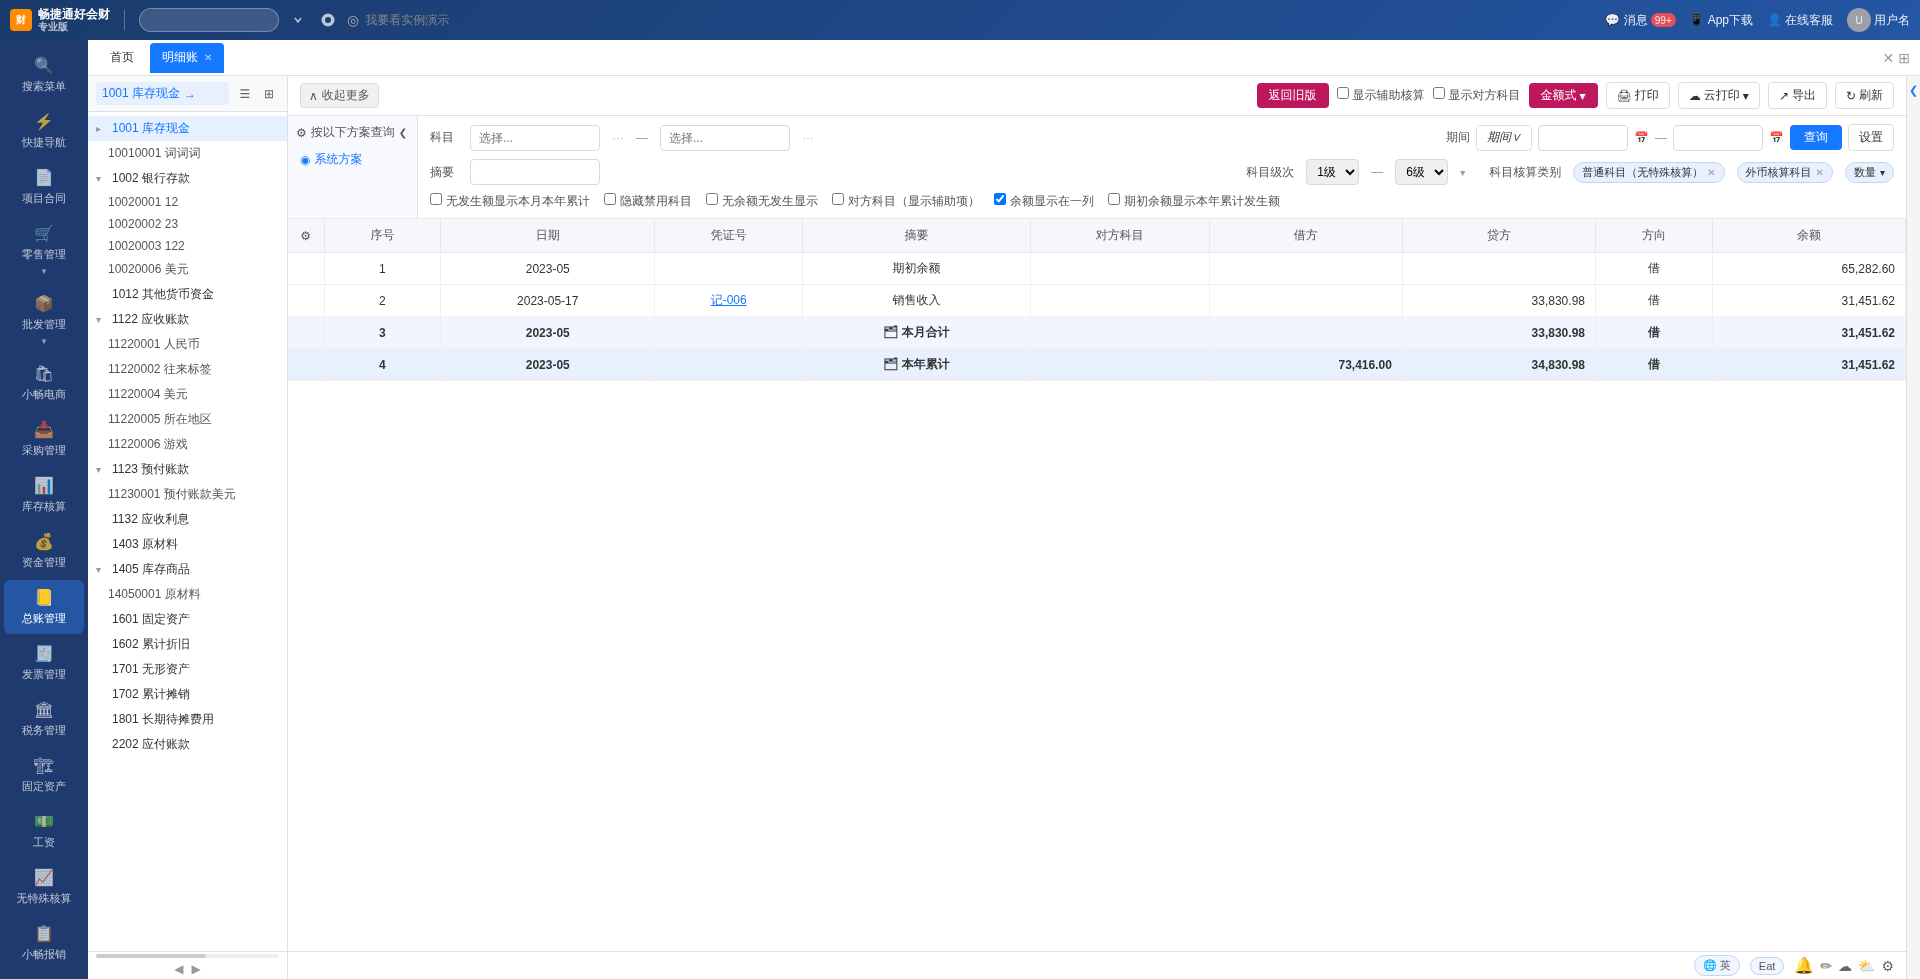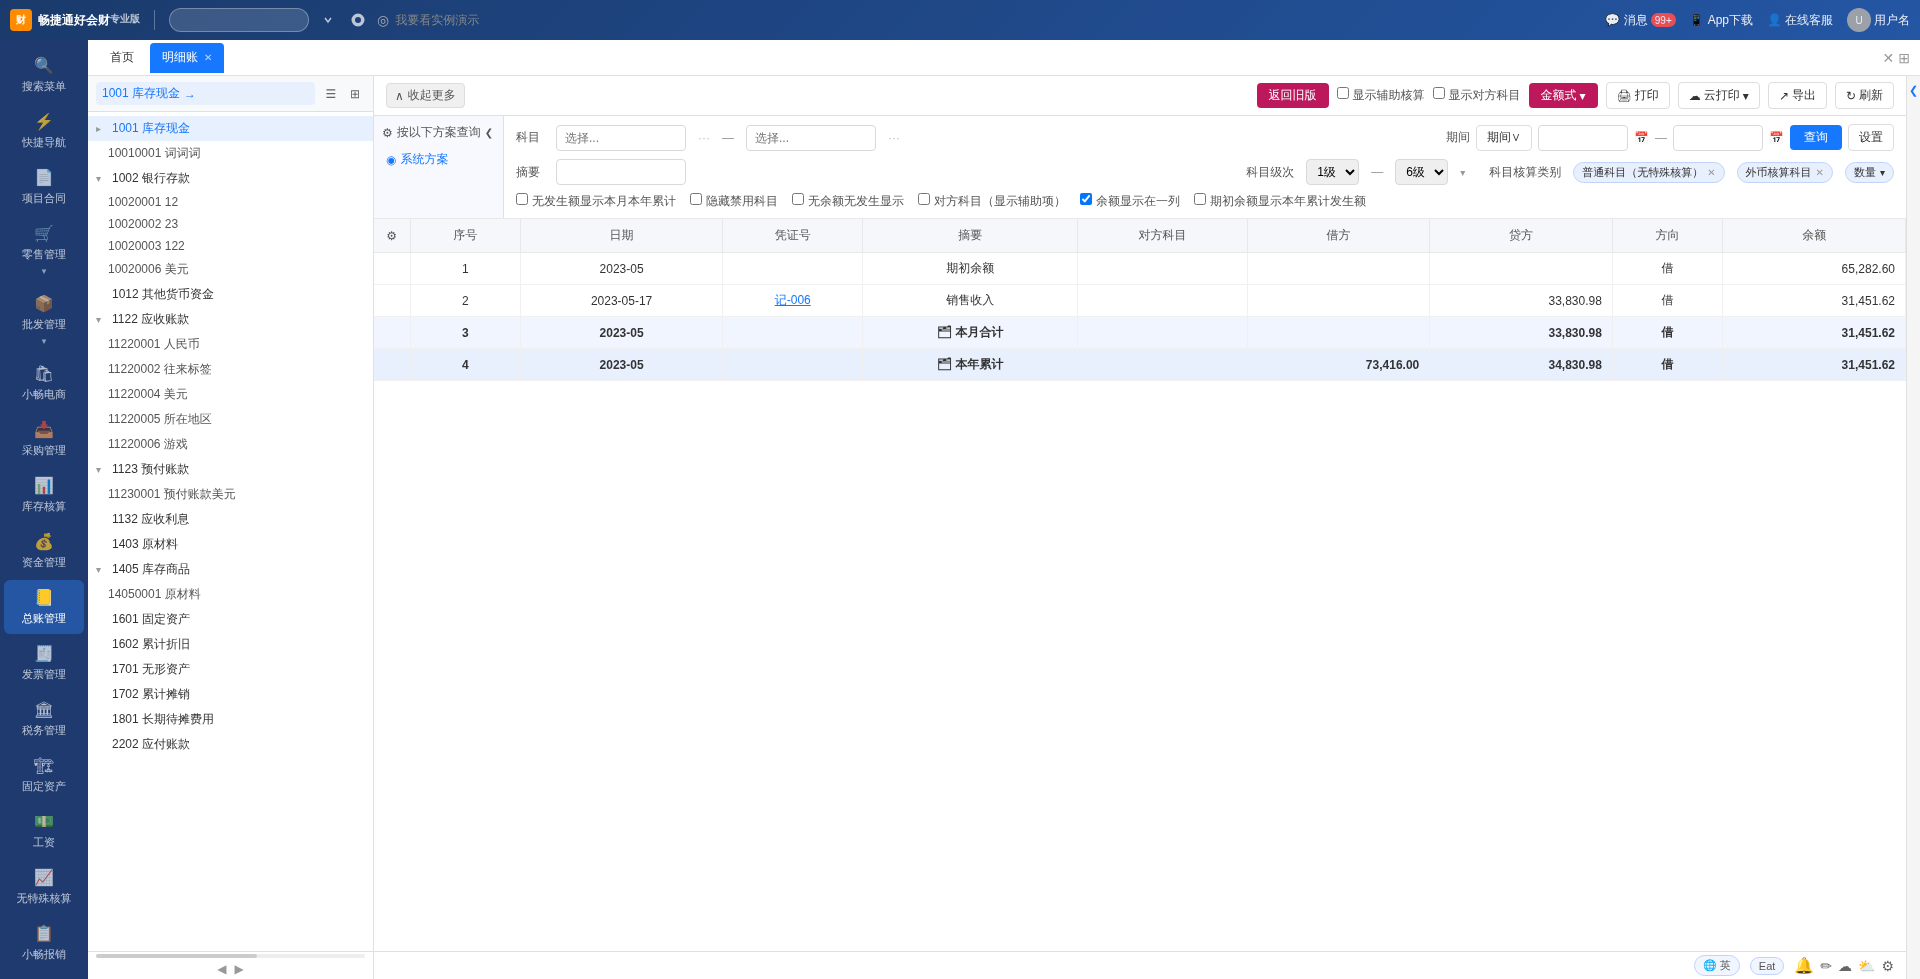--- a/index.html
+++ b/index.html
@@ -40,21 +40,21 @@
     .tab-bar { background: #fff; border-bottom: 1px solid #e0e0e0; display: flex; align-items: center; padding: 0 10px; height: 36px; gap: 4px; }
     .tab { padding: 0 12px; height: 30px; display: flex; align-items: center; gap: 6px; border-radius: 4px 4px 0 0; cursor: pointer; font-size: 12px; color: #555; }
     .tab.active { background: #1677ff; color: #fff; }
     .tab .close-tab { font-size: 10px; cursor: pointer; opacity: 0.7; }
     .tab-home { background: none; color: #333; }
 
     
     .content-area { flex: 1; display: flex; overflow: hidden; background: #f5f5f5; }
 
     
-    .left-panel { width: 286px; background: #fff; border-right: 1px solid #e0e0e0; display: flex; flex-direction: column; overflow: hidden; }
+    .left-panel { width: 200px; background: #fff; border-right: 1px solid #e0e0e0; display: flex; flex-direction: column; overflow: hidden; }
     .left-panel-header { padding: 6px 8px; background: #f8f9fa; border-bottom: 1px solid #e0e0e0; display: flex; align-items: center; gap: 6px; }
     .account-selector { flex: 1; display: flex; align-items: center; gap: 4px; background: #e8f0fe; border-radius: 4px; padding: 3px 6px; cursor: pointer; font-size: 12px; color: #1677ff; }
     .account-selector .arrow { color: #1677ff; }
     .account-tools { display: flex; gap: 4px; }
     .icon-btn { width: 20px; height: 20px; display: flex; align-items: center; justify-content: center; cursor: pointer; color: #666; font-size: 12px; }
     .left-panel-tree { flex: 1; overflow-y: auto; padding: 4px 0; }
     .tree-item { padding: 4px 8px; cursor: pointer; font-size: 12px; color: #333; display: flex; align-items: center; gap: 4px; }
     .tree-item.selected { background: #e6f0ff; color: #1677ff; }
     .tree-item.parent { font-weight: 500; }
     .tree-item.child { padding-left: 20px; color: #555; }
@@ -112,21 +112,21 @@
     .top-right-group { display: flex; align-items: center; gap: 14px; }
 
     .main-filter-area { background: #fff; }
   </style>
 </head>
 <body>
 
 <div class="top-bar">
   <div class="top-bar-logo">
     <div class="logo-icon">财</div>
-    <div style="display:flex;flex-direction:row;line-height:1.2;">
+    <div style="display:flex;flex-direction:column;line-height:1.2;">
       <span style="font-size:12px;font-weight:bold;">畅捷通好会财</span>
       <span style="font-size:10px;opacity:0.7;">专业版</span>
     </div>
   </div>
   <div style="width:1px;height:20px;background:rgba(255,255,255,0.3);margin:0 6px;"></div>
   <input class="top-bar-search" placeholder="" style="">
   <div style="width:22px;height:22px;display:flex;align-items:center;justify-content:center;cursor:pointer;">
     <svg width="10" height="10" viewBox="0 0 10 10">
         <path d="M2 3l3 4 3-4" stroke="rgba(255,255,255,0.7)" stroke-width="1.5" fill="none"></path>
       </svg>
@@ -435,21 +435,21 @@
               <div style="display:flex;align-items:center;gap:12px;">
                 <span style="color:#555;font-size:12px;min-width:28px;">科目</span>
                 <input class="filter-input" style="width: 130px;" placeholder="选择...">
                 <span style="color:#bbb;">···</span>
                 <span style="color:#999;">—</span>
                 <input class="filter-input" style="width: 130px;" placeholder="选择...">
                 <span style="color:#bbb;">···</span>
                 <div style="flex:1;"></div>
                 <div style="display:flex;align-items:center;gap:6px;">
                   <span style="color:#555;font-size:12px;">期间</span>
-                  <button class="btn-outline" style="height:26px;font-size:12px;">
+                  <button class="btn-outline" style="height:26px;font-size:12px;font-style:italic;">
                     <span>期间∨</span>
                   </button>
                   <input class="period-input" style="">
                   <span>📅</span>
                   <span style="color:#999;">—</span>
                   <input class="period-input" style="">
                   <span>📅</span>
                   <button class="btn-query">查询</button>
                   <button class="btn-settings">设置</button>
                 </div>

